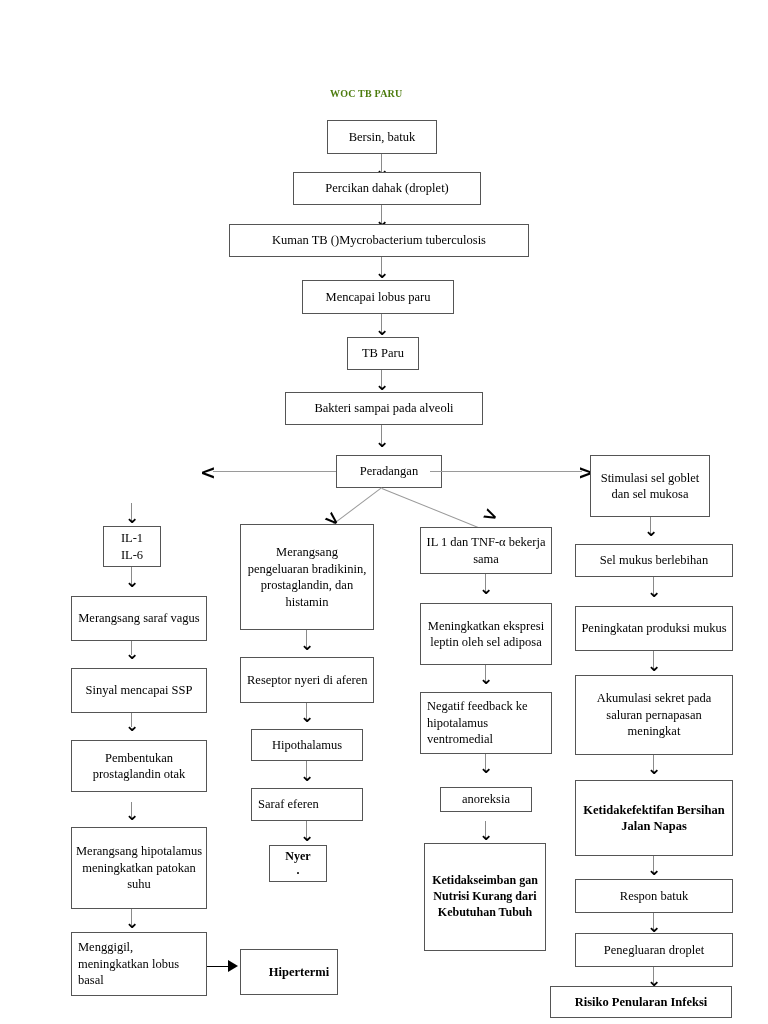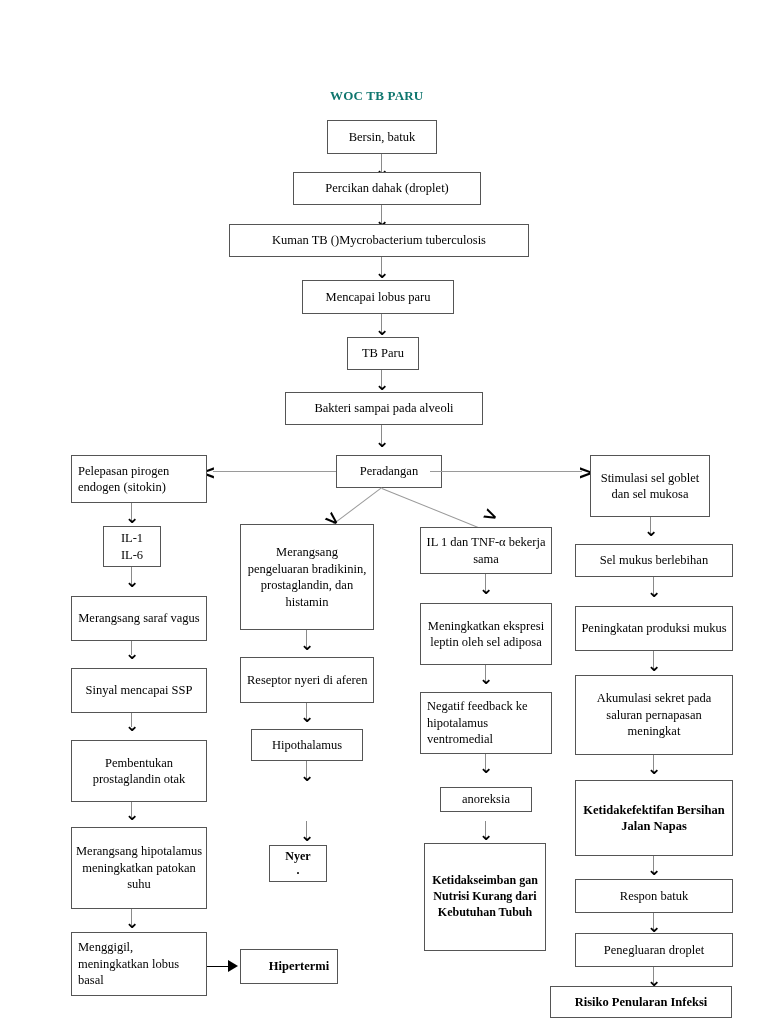--- a/index.html
+++ b/index.html
@@ -12,23 +12,23 @@
     width: 768px;
     height: 1024px;
     background: #ffffff;
     overflow: hidden;
     font-family: "Liberation Serif", "DejaVu Serif", serif;
   }
   .title {
     position: absolute;
     font-family: "Liberation Serif", "DejaVu Serif", serif;
     font-weight: bold;
-    font-size: 13px;
+    font-size: 10px;
     letter-spacing: 0.2px;
-    color: #0f766e;
+    color: #4d7c0f;
     white-space: nowrap;
   }
   .node {
     position: absolute;
     box-sizing: border-box;
     border: 1px solid #555;
     background: #ffffff;
     color: #000;
     font-family: "Liberation Serif", "DejaVu Serif", serif;
     font-size: 12.5px;
@@ -118,63 +118,63 @@
 
   <div class="hline" style="left:430px; top:471px; width:152px;"></div>
   <div class="chev" style="left:578px; top:463px; font-size:19px;">&gt;</div>
 
   <div class="diagline" style="left:382px; top:488px; width:67px; transform:rotate(143deg);"></div>
   <div class="chev" style="left:325px; top:510px; font-size:18px; transform:rotate(42deg);">&gt;</div>
 
   <div class="diagline" style="left:382px; top:488px; width:112px; transform:rotate(22deg);"></div>
   <div class="chev" style="left:483px; top:506px; font-size:18px; transform:rotate(25deg);">&gt;</div>
 
-  <div class="node left-align" style="left:71px; top:455px; width:136px; height:48px; font-size:12.5px;">Pelepasan pirogen endogen (sitokin)</div>
   <div class="vline" style="left:131px; top:503px; height:18px;"></div>
   <div class="chev" style="left:125px; top:509px; font-size:17px;">⌄</div>
 
   <div class="node" style="left:103px; top:526px; width:58px; height:41px; white-space:pre-line;">IL-1
 IL-6</div>
   <div class="vline" style="left:131px; top:567px; height:18px;"></div>
   <div class="chev" style="left:125px; top:573px; font-size:17px;">⌄</div>
 
   <div class="node" style="left:71px; top:596px; width:136px; height:45px;">Merangsang saraf vagus</div>
   <div class="vline" style="left:131px; top:641px; height:14px;"></div>
   <div class="chev" style="left:125px; top:645px; font-size:17px;">⌄</div>
 
   <div class="node" style="left:71px; top:668px; width:136px; height:45px;">Sinyal mencapai SSP</div>
   <div class="vline" style="left:131px; top:713px; height:14px;"></div>
   <div class="chev" style="left:125px; top:717px; font-size:17px;">⌄</div>
 
-  <div class="node" style="left:71px; top:740px; width:136px; height:62px;">Pembentukan prostaglandin otak</div>
+  <div class="node" style="left:71px; top:740px; width:136px; height:52px;">Pembentukan prostaglandin otak</div>
   <div class="vline" style="left:131px; top:802px; height:15px;"></div>
   <div class="chev" style="left:125px; top:806px; font-size:17px;">⌄</div>
 
   <div class="node" style="left:71px; top:827px; width:136px; height:82px;">Merangsang hipotalamus meningkatkan patokan suhu</div>
   <div class="vline" style="left:131px; top:909px; height:16px;"></div>
   <div class="chev" style="left:125px; top:914px; font-size:17px;">⌄</div>
 
   <div class="node left-align" style="left:71px; top:932px; width:136px; height:64px;">Menggigil, meningkatkan lobus basal</div>
   <div class="hline" style="left:207px; top:966px; width:26px; background:#000;"></div>
   <div class="arrow-right" style="left:228px; top:960px;"></div>
 
-  <div class="node bold" style="left:240px; top:949px; width:98px; height:35px;padding-left:24px;">Hipertermi</div>
+  <div class="node bold" style="left:240px; top:949px; width:98px; height:46px;padding-left:24px;">Hipertermi</div>
 
   <div class="node" style="left:240px; top:524px; width:134px; height:106px;">Merangsang pengeluaran bradikinin, prostaglandin, dan histamin</div>
   <div class="vline" style="left:306px; top:630px; height:18px;"></div>
   <div class="chev" style="left:300px; top:636px; font-size:17px;">⌄</div>
 
   <div class="node left-align" style="left:240px; top:657px; width:134px; height:46px;">Reseptor nyeri di aferen</div>
   <div class="vline" style="left:306px; top:703px; height:17px;"></div>
   <div class="chev" style="left:300px; top:708px; font-size:17px;">⌄</div>
 
   <div class="node" style="left:251px; top:729px; width:112px; height:32px;">Hipothalamus</div>
   <div class="vline" style="left:306px; top:761px; height:18px;"></div>
   <div class="chev" style="left:300px; top:767px; font-size:17px;">⌄</div>
 
+  <div class="node left-align" style="left:251px; top:788px; width:112px; height:33px;">Saraf eferen</div>
   <div class="vline" style="left:306px; top:821px; height:18px;"></div>
   <div class="chev" style="left:300px; top:827px; font-size:17px;">⌄</div>
 
   <div class="node bold" style="left:269px; top:845px; width:58px; height:37px; white-space:pre-line; font-size:12px; line-height:1.1;">Nyer
 .</div>
 
   <div class="node" style="left:420px; top:527px; width:132px; height:47px;">IL 1 dan TNF-α bekerja sama</div>
   <div class="vline" style="left:485px; top:574px; height:18px;"></div>
   <div class="chev" style="left:479px; top:580px; font-size:17px;">⌄</div>
 

